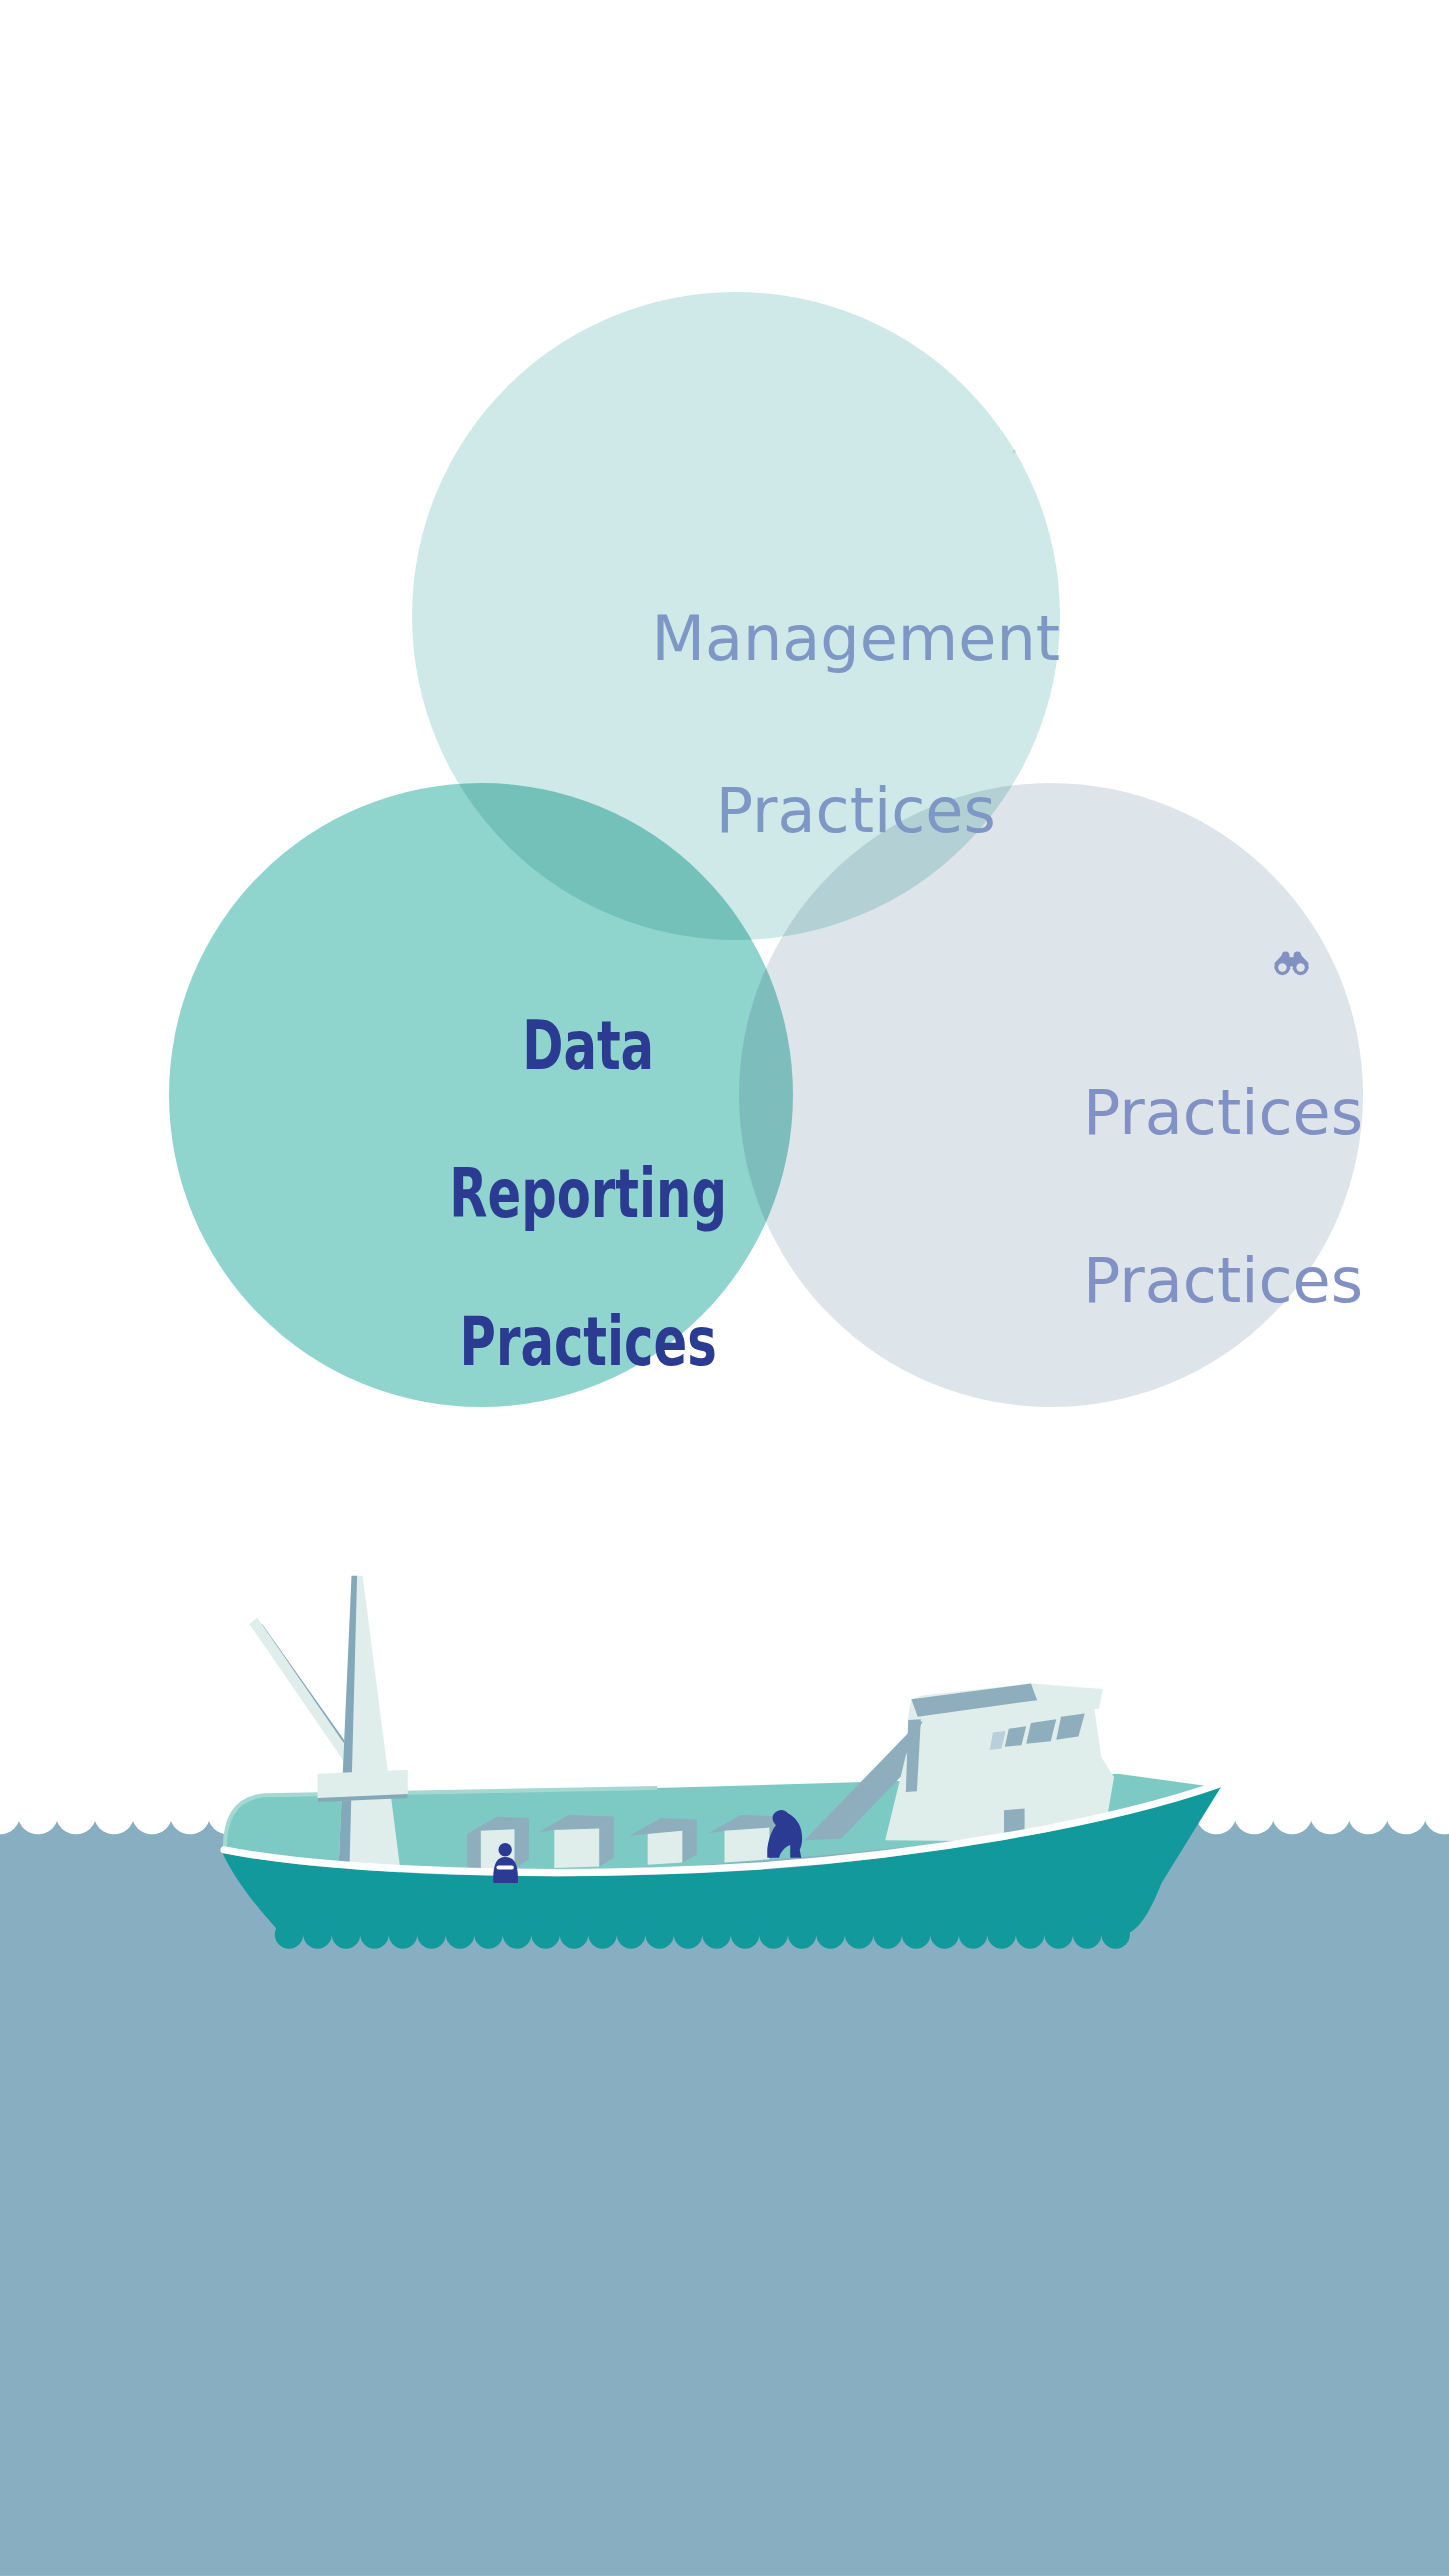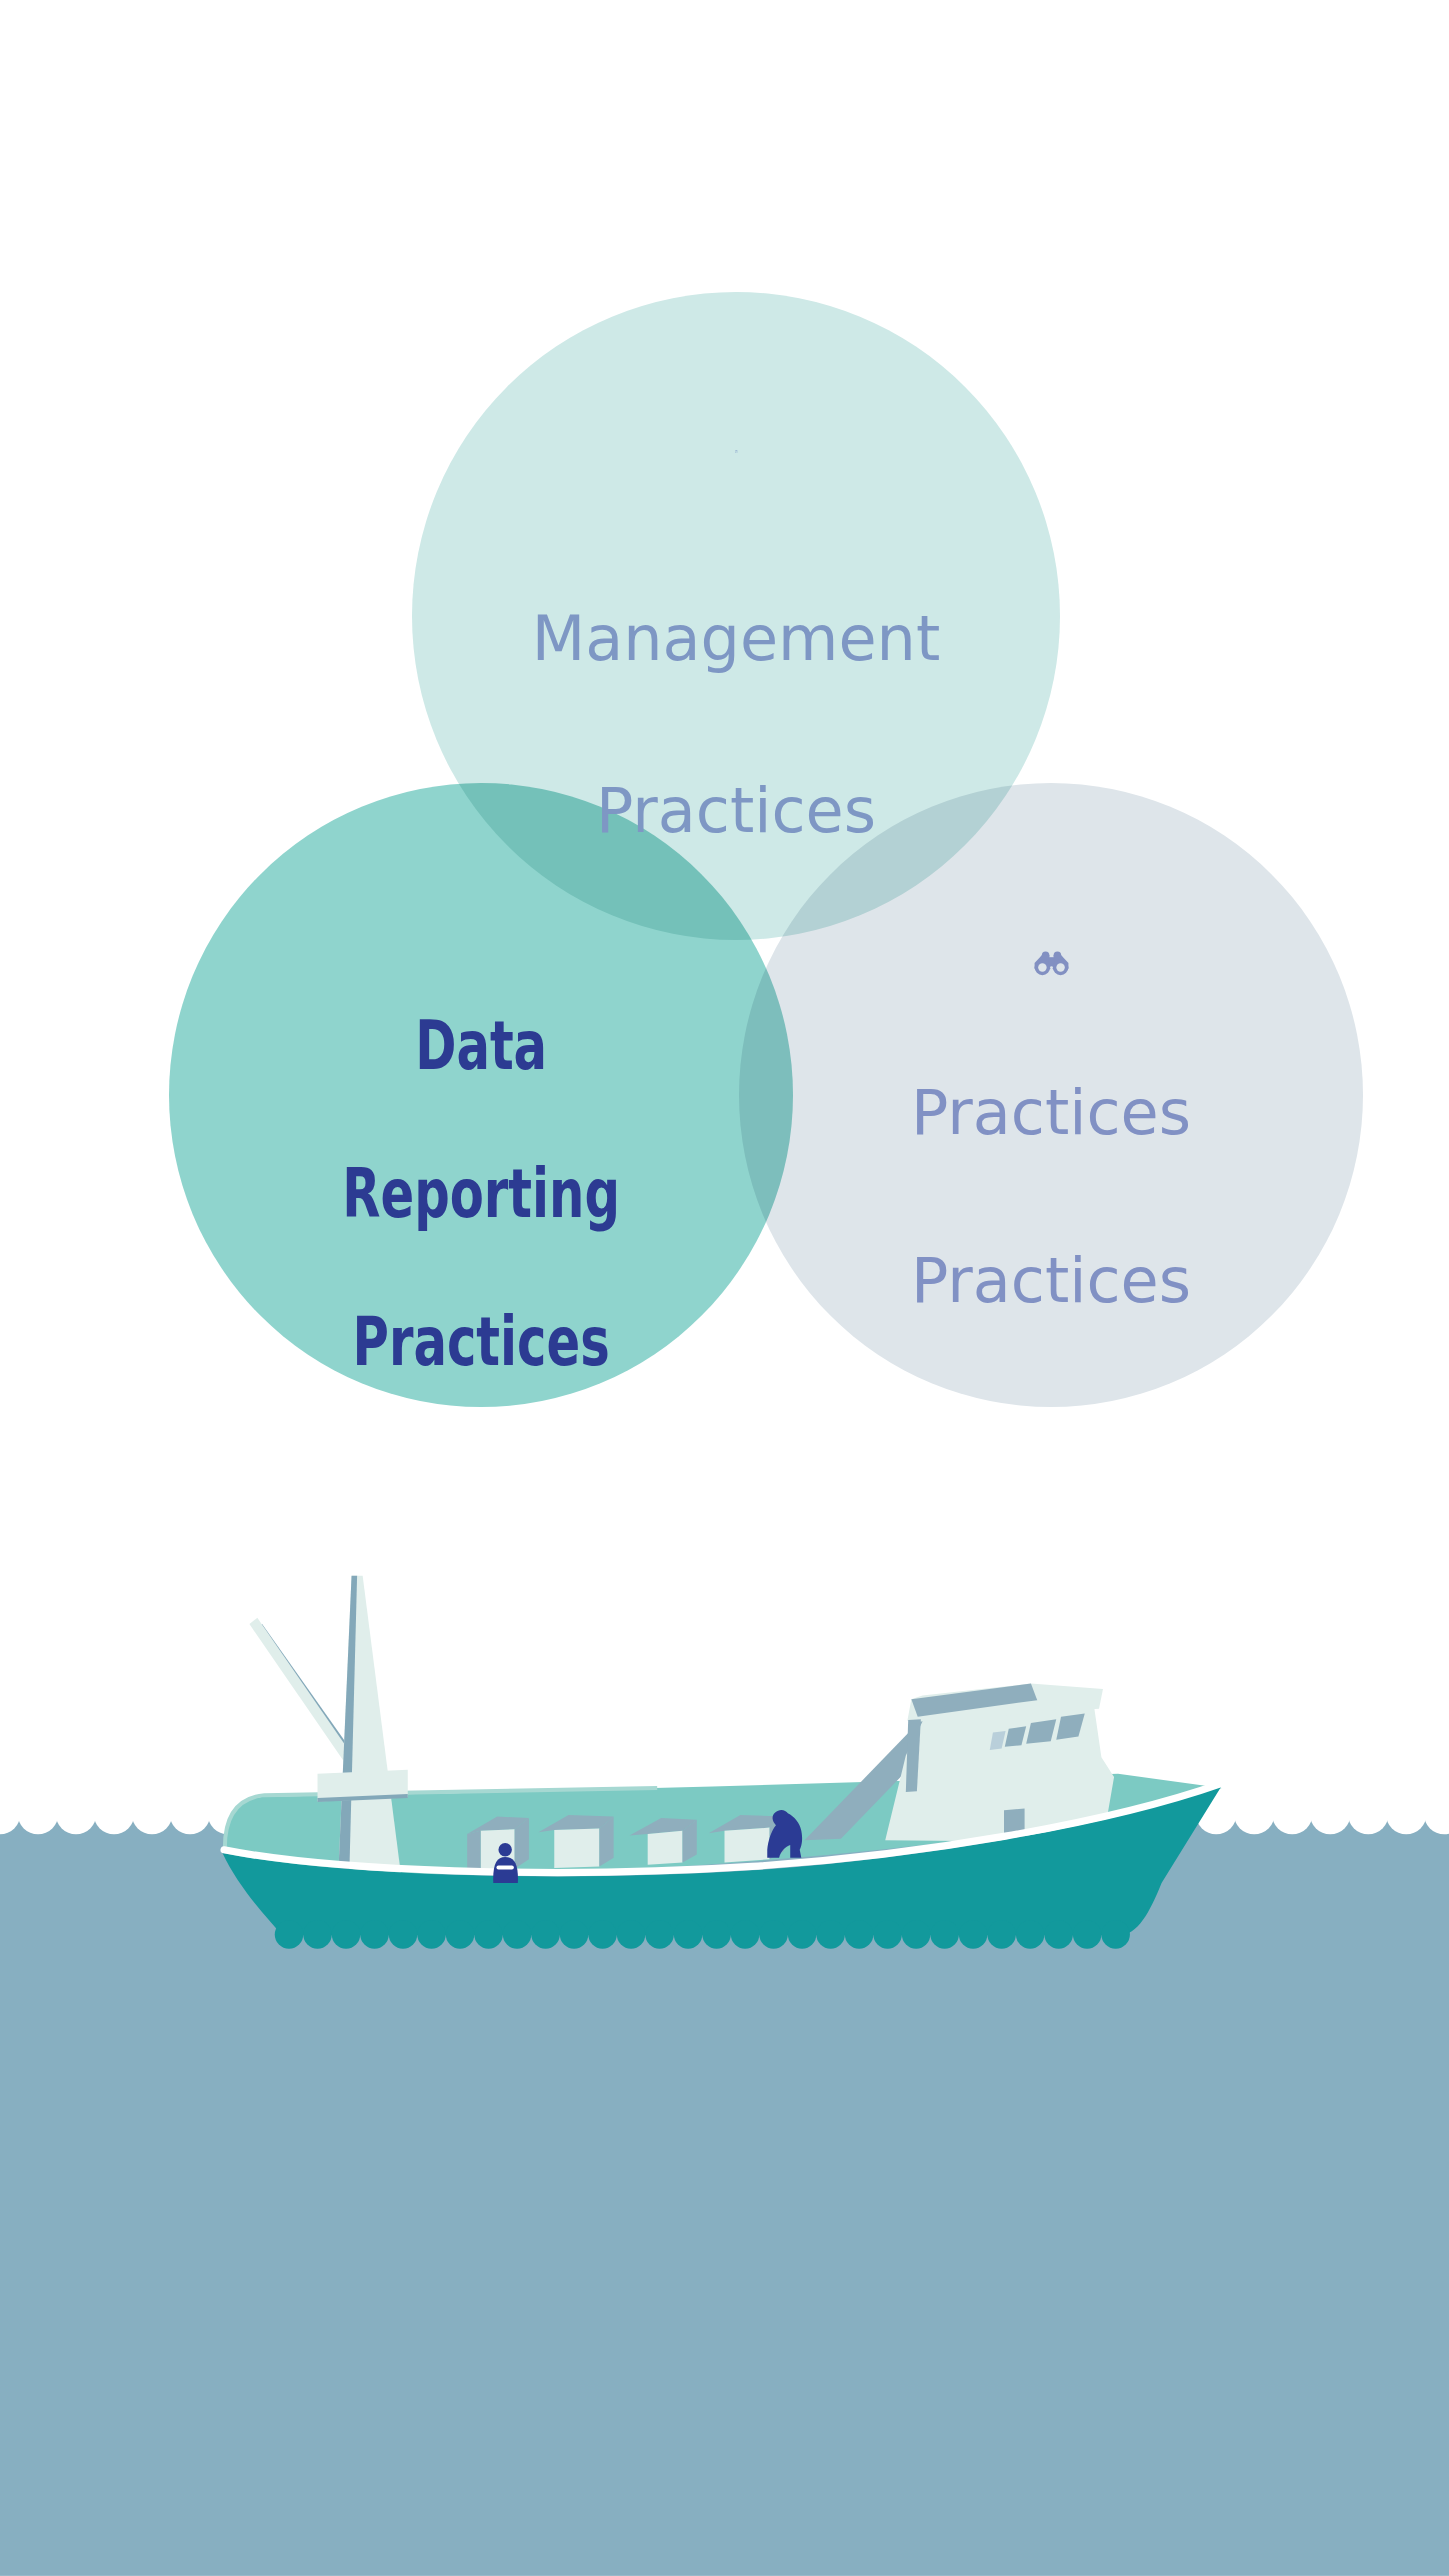--- a/index.html
+++ b/index.html
@@ -5,24 +5,24 @@
   html,body{margin:0;padding:0;background:#fff;}
   .stage{position:relative;width:1449px;height:2576px;background:#FFFFFF;overflow:hidden;
          font-family:"DejaVu Sans","Liberation Sans",sans-serif;}
 
   
   .circle{position:absolute;border-radius:50%;mix-blend-mode:multiply;}
   .circle.top   {left:412px; top:292px; width:648px;height:648px;background:#CEE9E7;}
   .circle.left  {left:169px; top:783px; width:624px;height:624px;background:#8FD4CD;}
   .circle.right {left:739px; top:783px; width:624px;height:624px;background:#DEE5EA;}
 
-  .circle-content{position:absolute;display:flex;flex-direction:column;align-items:center;
+  .circle-content{position:absolute;display:flex;flex-direction:column;align-items:flex-end;
                   text-align:center;pointer-events:none;}
   .circle-content.top   {left:412px; top:292px; width:648px;height:648px;padding-top:158px;box-sizing:border-box;}
-  .circle-content.left  {left:169px; top:783px; width:624px;height:624px;padding-top:139px;box-sizing:border-box;}
+  .circle-content.left  {left:154px; top:783px; width:624px;height:624px;padding-top:139px;box-sizing:border-box;}
   .circle-content.right {left:739px; top:783px; width:624px;height:624px;padding-top:167px;box-sizing:border-box;}
 
   .label{white-space:pre-line;}
   .label.mgmt {margin-top:57px;font-size:62px;line-height:86px;font-weight:400;color:#7E97C4;}
   .label.mon  {margin-top:11px;font-size:62px;line-height:84px;font-weight:400;color:#8191C4;}
   .label.data {margin-top:12.7px;font-size:68px;line-height:74px;font-weight:700;color:#2C3B92;
                transform:scaleX(0.73);transform-origin:50% 0;}
   .label span{display:block;}
 
   

